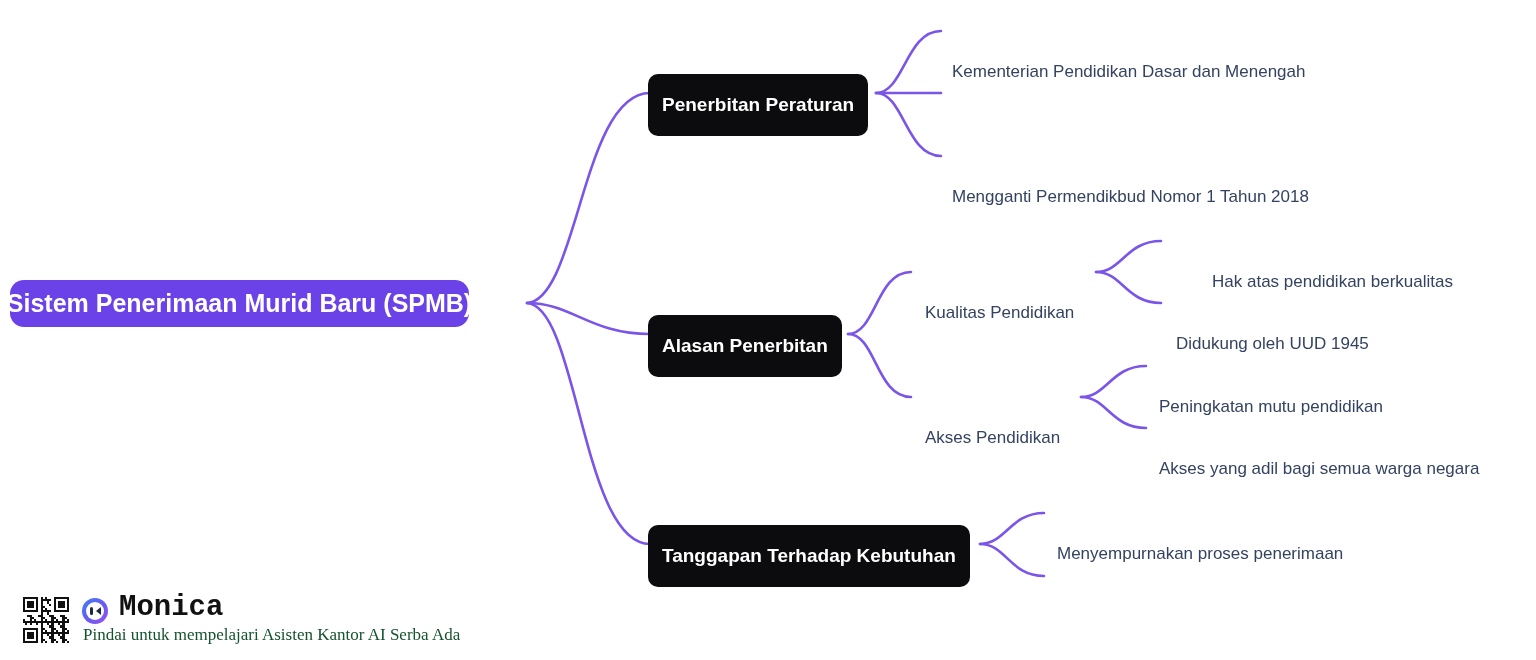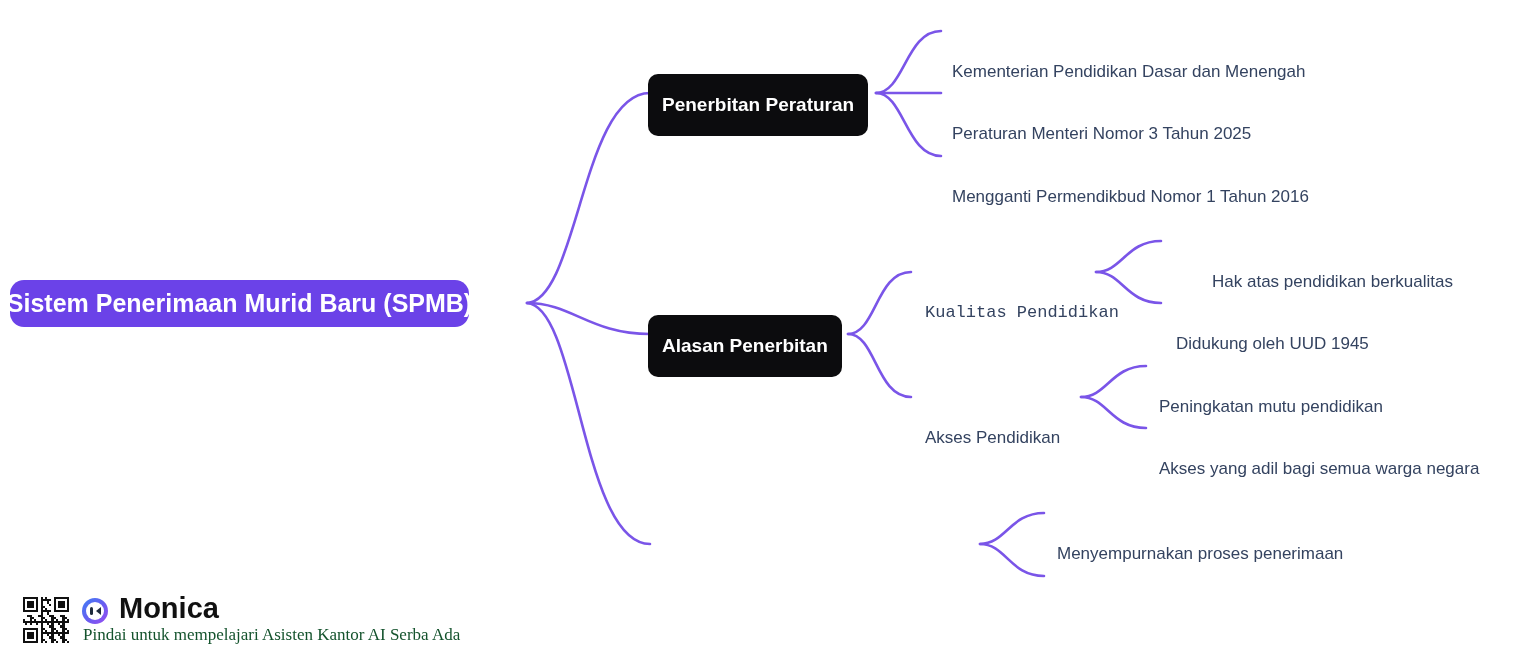--- a/index.html
+++ b/index.html
@@ -30,21 +30,21 @@
   .b3{left:648px;top:525px;}
   .leaf{
     color:var(--leaf-text,#344360);
     font-size:17px;line-height:22px;margin-top:41px;
   }
   
   .l10{left:952px;top:20px;}
   .l11{left:952px;top:82px;}
   .l12{left:952px;top:145px;}
   
-  .s20{left:925px;top:261px;font-family:Liberation Mono, monospace;}
+  .s20{left:925px;top:261px;}
   .s21{left:925px;top:386px;}
   .l20{left:1212px;top:230px;}
   .l21{left:1176px;top:292px;}
   .l22{left:1159px;top:355px;}
   .l23{left:1159px;top:417px;}
   
   .l30{left:1057px;top:502px;}
   .l31{left:1057px;top:565px;}
 
   
@@ -60,21 +60,21 @@
     display:flex;align-items:center;justify-content:center;gap:3px;
   }
   .eye-bar{width:3px;height:8px;background:#1e2b3c;border-radius:1.5px;}
   .eye-caret{
     width:0;height:0;
     border-top:4px solid transparent;border-bottom:4px solid transparent;
     border-right:5px solid #1e2b3c;
   }
   .brand{
     position:absolute;left:119px;top:592px;
-    font-family:Liberation Sans, sans-serif;
+    font-family:Liberation Mono, monospace;
     font-size:29px;font-weight:bold;color:#111111;line-height:32px;
   }
   .tagline{
     position:absolute;left:83px;top:625px;
     font-family:"Liberation Serif", serif;
     font-size:17px;color:#14532d;line-height:20px;white-space:nowrap;
   }
 </style>
 </head>
 <body>
@@ -101,24 +101,24 @@
     <path d="M 1081 397 C 1107 397, 1111 428, 1146 428"></path>
 
     <path d="M 980 544 C 1006 544, 1010 513, 1044 513"></path>
     <path d="M 980 544 C 1006 544, 1010 576, 1044 576"></path>
   </svg>
 
   <div class="node root-node">Sistem Penerimaan Murid Baru (SPMB)</div>
 
   <div class="node branch-node b1">Penerbitan Peraturan</div>
   <div class="node branch-node b2">Alasan Penerbitan</div>
+  <div class="node branch-node b3">Tanggapan Terhadap Kebutuhan</div>
 
   <div class="node leaf l10">Kementerian Pendidikan Dasar dan Menengah</div>
-  <div class="node leaf l11">Peraturan Menteri Nomor 3 Tahun 2025</div>
-  <div class="node leaf l12">Mengganti Permendikbud Nomor 1 Tahun 2016</div>
+  <div class="node leaf l12">Mengganti Permendikbud Nomor 1 Tahun 2018</div>
 
   <div class="node leaf s20">Kualitas Pendidikan</div>
   <div class="node leaf s21">Akses Pendidikan</div>
 
   <div class="node leaf l20">Hak atas pendidikan berkualitas</div>
   <div class="node leaf l21">Didukung oleh UUD 1945</div>
   <div class="node leaf l22">Peningkatan mutu pendidikan</div>
   <div class="node leaf l23">Akses yang adil bagi semua warga negara</div>
 
   <div class="node leaf l30">Menyempurnakan proses penerimaan</div>

